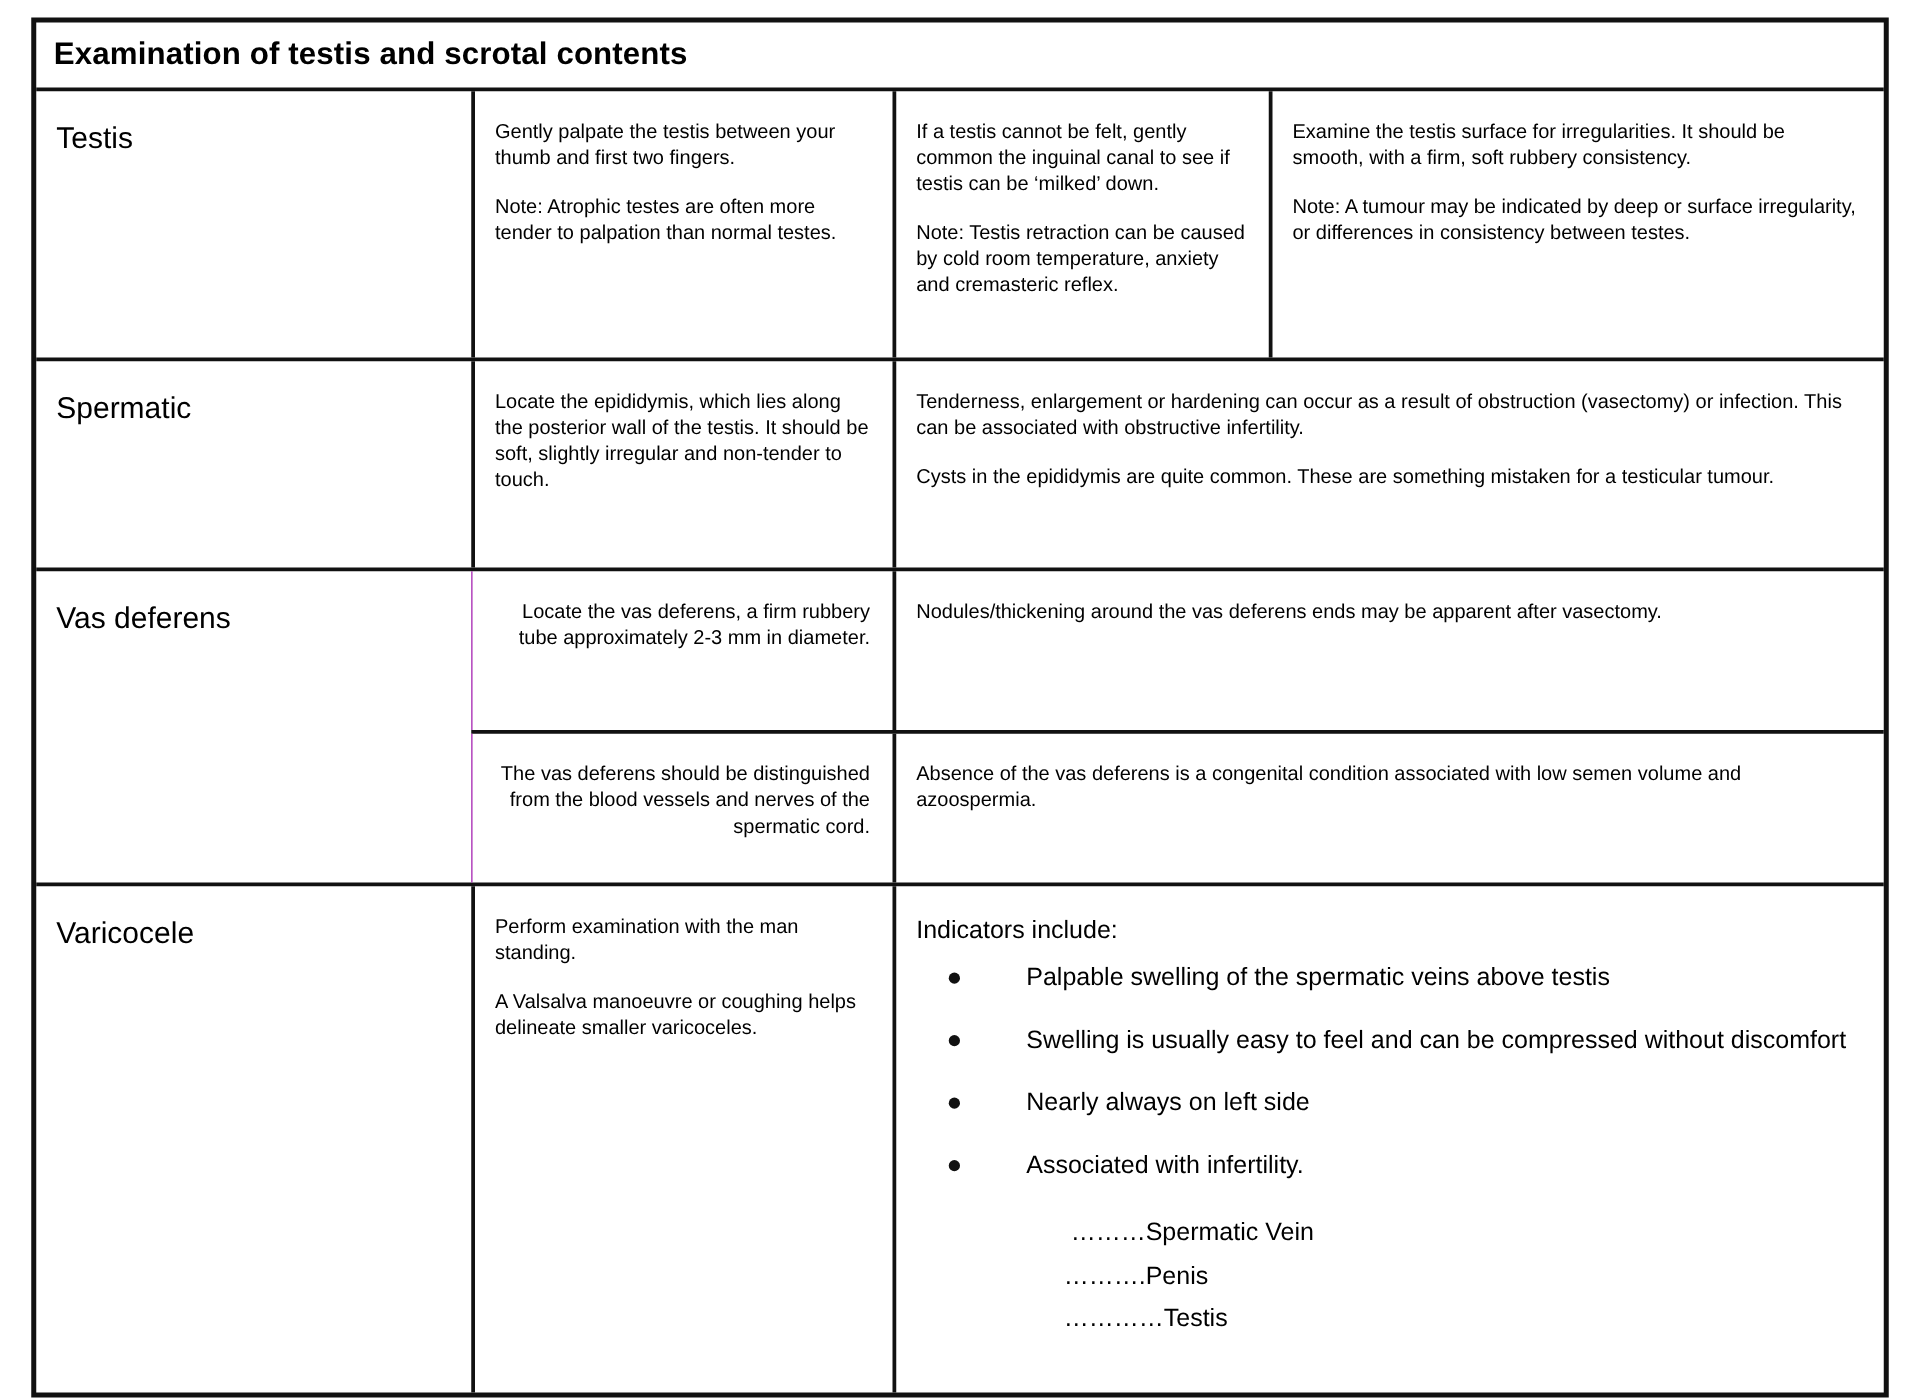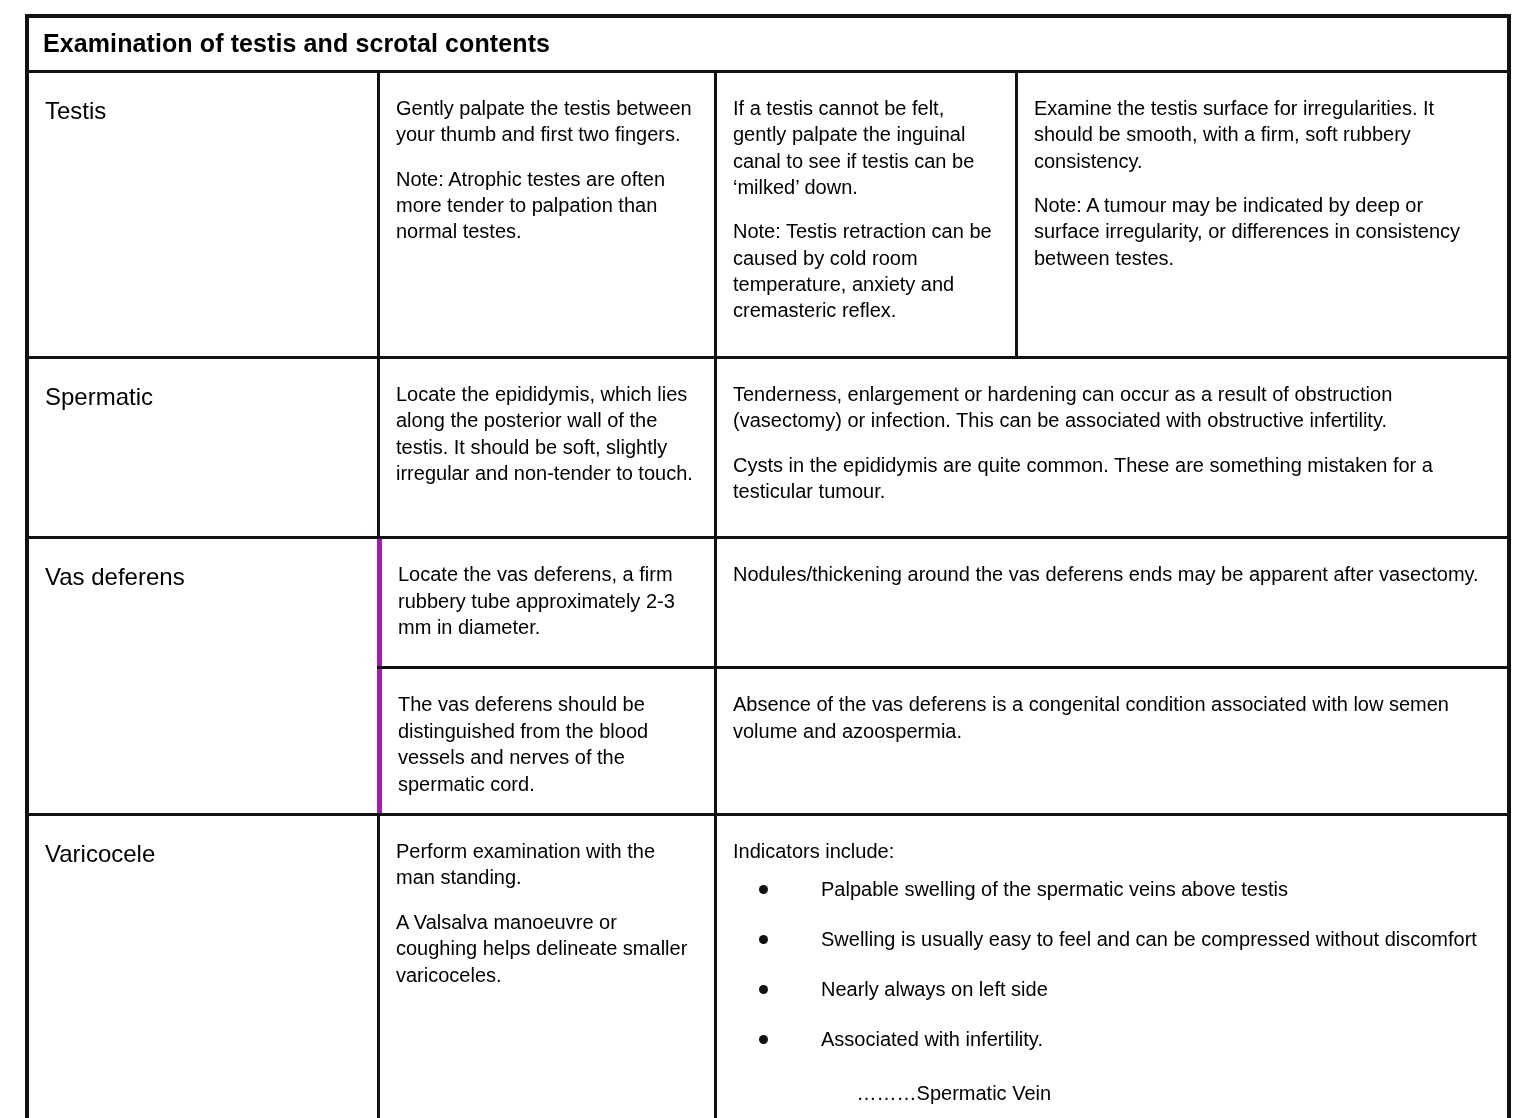--- a/index.html
+++ b/index.html
@@ -51,42 +51,42 @@
     display: flex;
     align-items: stretch;
     border-bottom: 3px solid #111111;
   }
   .row.last {
     border-bottom: none;
   }
 
   .cell {
     box-sizing: border-box;
-    padding: 22px 18px 32px 16px;
+    padding: 22px 18px 16px 16px;
   }
   .cell.vline {
     border-left: 3px solid #111111;
   }
 
   
   .col-label { width: 348px; flex: 0 0 348px; }
   .col-how   { width: 337px; flex: 0 0 337px; }
   .col-note  { width: 301px; flex: 0 0 301px; }
   .col-wide  { flex: 1 1 auto; }
   .col-rest  { flex: 1 1 auto; }
 
   .label-text {
     font-size: 24px;
     line-height: 1.2;
     padding-top: 2px;
   }
 
   p.para {
     margin: 0 0 18px 0;
-    font-size: 20px;
+    font-size: 16px;
     line-height: 1.32;
   }
   p.para:last-child { margin-bottom: 0; }
 
   
   .split-stack {
     display: flex;
     flex-direction: column;
     flex: 1 1 auto;
   }
@@ -94,22 +94,23 @@
     display: flex;
     align-items: stretch;
   }
   .subrow.topline {
     border-top: 3px solid #111111;
   }
   .sub-how {
     box-sizing: border-box;
     width: 337px;
     flex: 0 0 337px;
-    border-left: 5px solid #a21caf;
+    border-left: 1px solid #a21caf;
     padding: 22px 18px 16px 16px;
+    text-align: right;
   }
   .sub-rest {
     box-sizing: border-box;
     flex: 1 1 auto;
     border-left: 3px solid #111111;
     padding: 22px 18px 16px 16px;
   }
 
   
   .row-testis   { min-height: 213px; }
@@ -173,21 +174,21 @@
 
     <div class="row row-testis">
       <div class="cell col-label">
         <div class="label-text">Testis</div>
       </div>
       <div class="cell col-how vline">
         <p class="para">Gently palpate the testis between your thumb and first two fingers.</p>
         <p class="para">Note: Atrophic testes are often more tender to palpation than normal testes.</p>
       </div>
       <div class="cell col-note vline">
-        <p class="para">If a testis cannot be felt, gently palpate the inguinal canal to see if testis can be ‘milked’ down.</p>
+        <p class="para">If a testis cannot be felt, gently common the inguinal canal to see if testis can be ‘milked’ down.</p>
         <p class="para">Note: Testis retraction can be caused by cold room temperature, anxiety and cremasteric reflex.</p>
       </div>
       <div class="cell col-wide vline">
         <p class="para">Examine the testis surface for irregularities. It should be smooth, with a firm, soft rubbery consistency.</p>
         <p class="para">Note: A tumour may be indicated by deep or surface irregularity, or differences in consistency between testes.</p>
       </div>
     </div>
 
     <div class="row row-epi">
       <div class="cell col-label">

